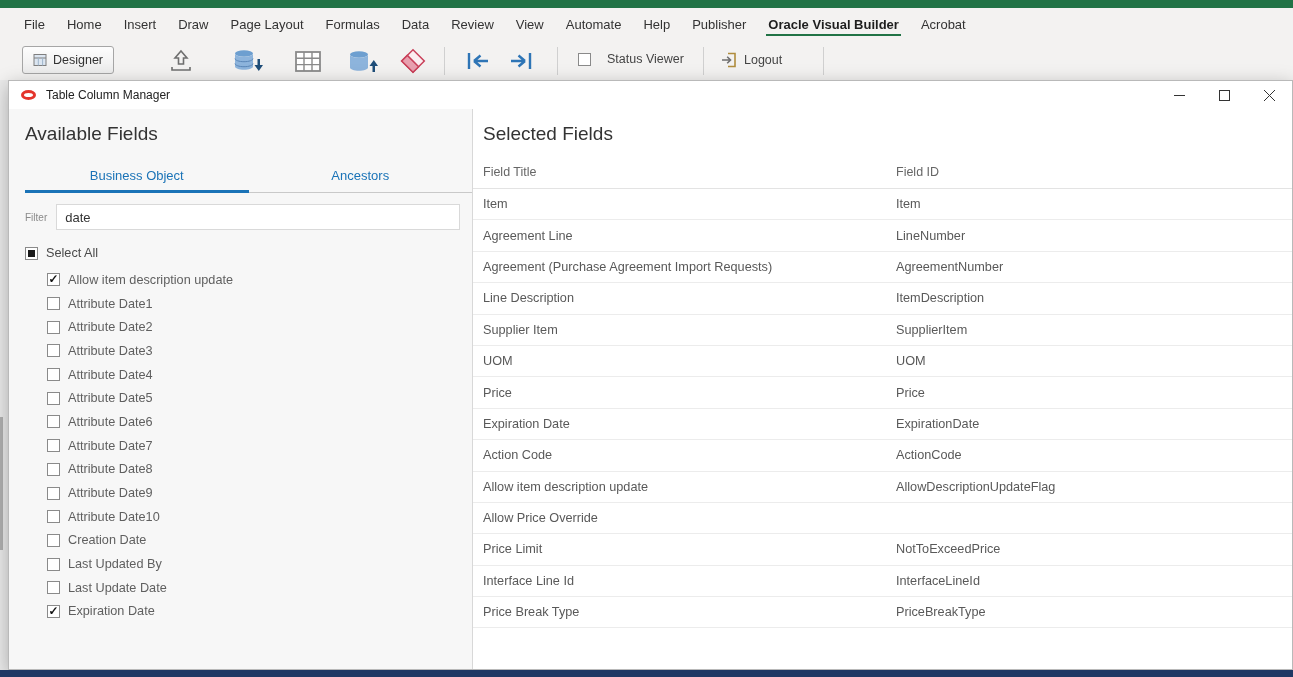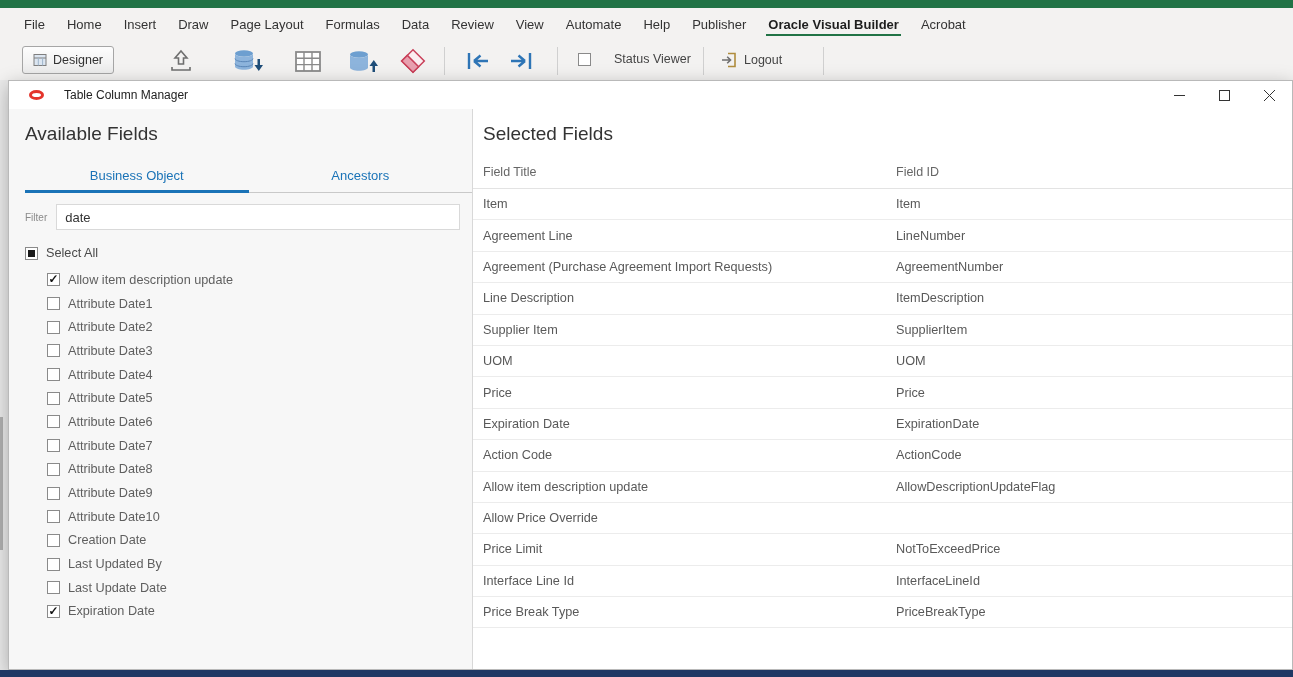--- a/index.html
+++ b/index.html
@@ -13,38 +13,38 @@
   .menu-row { position:absolute; top:8px; left:0; width:100%; height:33px; background:#f3f2f1; display:flex; align-items:center; padding-left:13px; }
   .menu-item { padding:0 11px; font-size:13px; color:#333; height:33px; display:flex; align-items:center; cursor:default; position:relative; }
   .menu-item.active { font-weight:700; color:#1e1e1e; }
   .menu-item.active::after { content:""; position:absolute; left:9px; right:9px; bottom:5px; height:2px; background:#217346; }
 
   
   .toolbar-row { position:absolute; top:41px; left:0; width:100%; height:39px; background:#f3f2f1; }
   .designer-btn { position:absolute; left:22px; top:5px; height:28px; display:flex; align-items:center; gap:6px; padding:0 10px; background:linear-gradient(#fdfdfd,#ececec); border:1px solid #a6a6a6; border-radius:3px; font-size:12.5px; color:#333; cursor:pointer; }
   .tb-icon-btn { position:absolute; top:4px; width:36px; height:32px; display:flex; align-items:center; justify-content:center; cursor:pointer; }
   .tb-sep { position:absolute; top:6px; width:1px; height:28px; background:#d0d0d0; }
-  .status-viewer { position:absolute; left:578px; top:11px; display:flex; align-items:center; gap:23px; font-size:12.5px; color:#444; cursor:pointer; }
+  .status-viewer { position:absolute; left:578px; top:11px; display:flex; align-items:center; gap:16px; font-size:12.5px; color:#444; cursor:pointer; }
   .logout { position:absolute; left:720px; top:10px; display:flex; align-items:center; gap:6px; font-size:12.5px; color:#444; cursor:pointer; }
 
   
   .cb { width:13px; height:13px; border:1px solid #8a8a8a; background:#fff; display:inline-flex; align-items:center; justify-content:center; flex:0 0 auto; cursor:pointer; }
   .cb.checked::after { content:"\2713"; font-size:12px; font-weight:700; color:#111; line-height:1; margin-top:-1px; }
   .cb.indeterminate::after { content:""; width:7px; height:7px; background:#1a1a1a; }
 
   
   .left-strip { position:absolute; left:0; top:80px; width:8px; height:590px; background:#eaeaea; }
   .left-strip-handle { position:absolute; left:0; top:337px; width:3px; height:133px; background:#b0b0b0; }
 
   
   .status-bar { position:absolute; left:0; bottom:0; width:100%; height:7px; background:#1f3864; }
 
   
   .dialog { position:absolute; left:8px; top:80px; width:1285px; height:590px; background:#fff; border:1px solid #b9b9b9; box-shadow:0 5px 18px rgba(0,0,0,.28); display:flex; flex-direction:column; }
-  .dlg-titlebar { height:28px; display:flex; align-items:center; padding-left:20px; gap:20px; background:#fff; flex:0 0 auto; }
+  .dlg-titlebar { height:28px; display:flex; align-items:center; padding-left:12px; gap:10px; background:#fff; flex:0 0 auto; }
   .oracle-logo { width:15px; height:10px; border:3px solid #e4342b; border-radius:50%; }
   .dlg-title { font-size:12px; color:#222; }
   .dlg-controls { margin-left:auto; display:flex; height:28px; }
   .dlg-ctl { width:45px; height:28px; display:flex; align-items:center; justify-content:center; cursor:pointer; }
   .dlg-body { flex:1; display:flex; min-height:0; }
 
   
   .left-panel { width:464px; flex:0 0 auto; background:#f7f7f7; border-right:1px solid #d8d8d8; overflow:hidden; }
   .avail-heading { margin:14px 0 0 16px; font-size:19px; font-weight:400; color:#333; }
   .tabs { display:flex; margin-top:16px; border-bottom:1px solid #c9c9c9; position:relative;margin-left:16px; }

